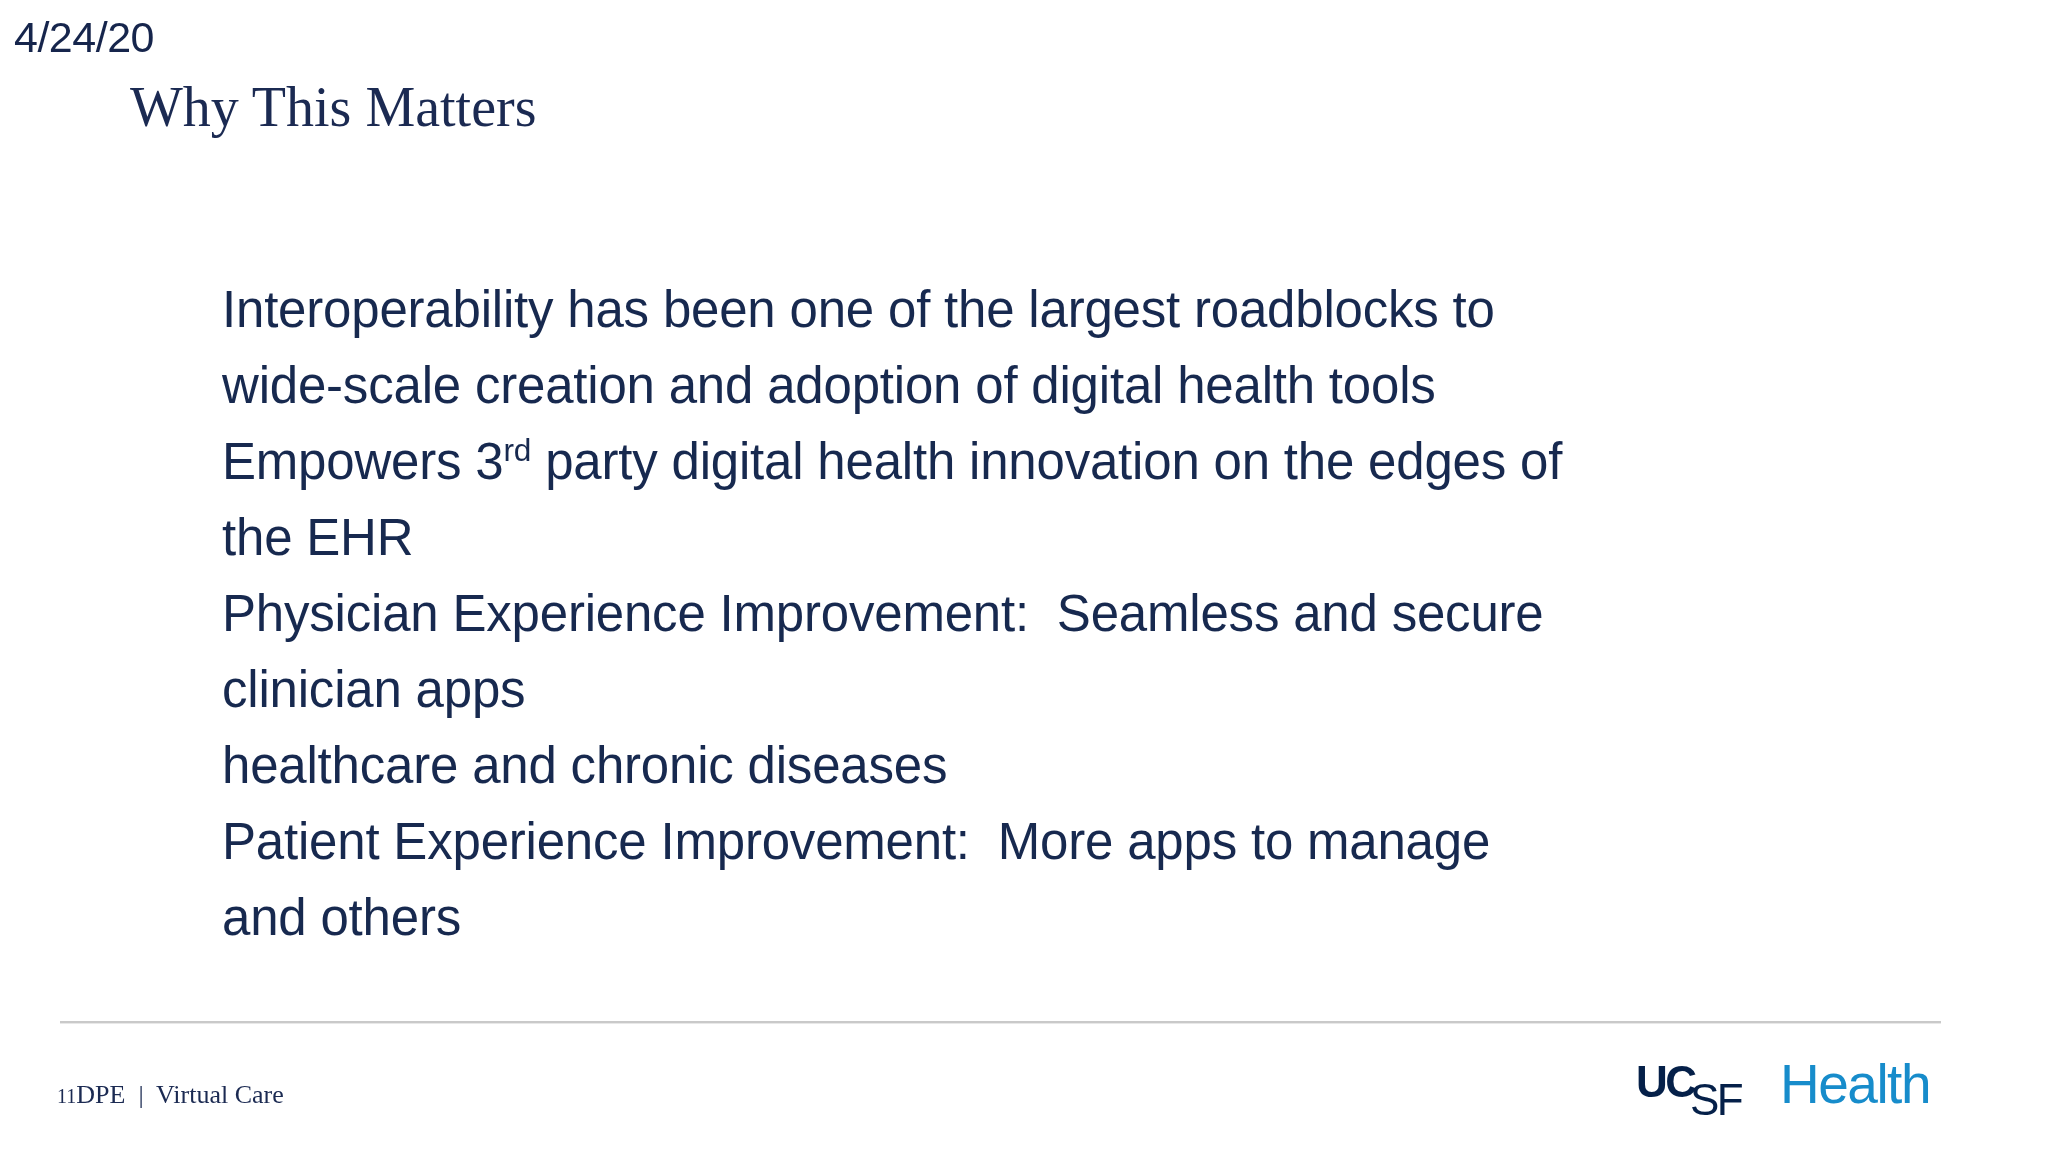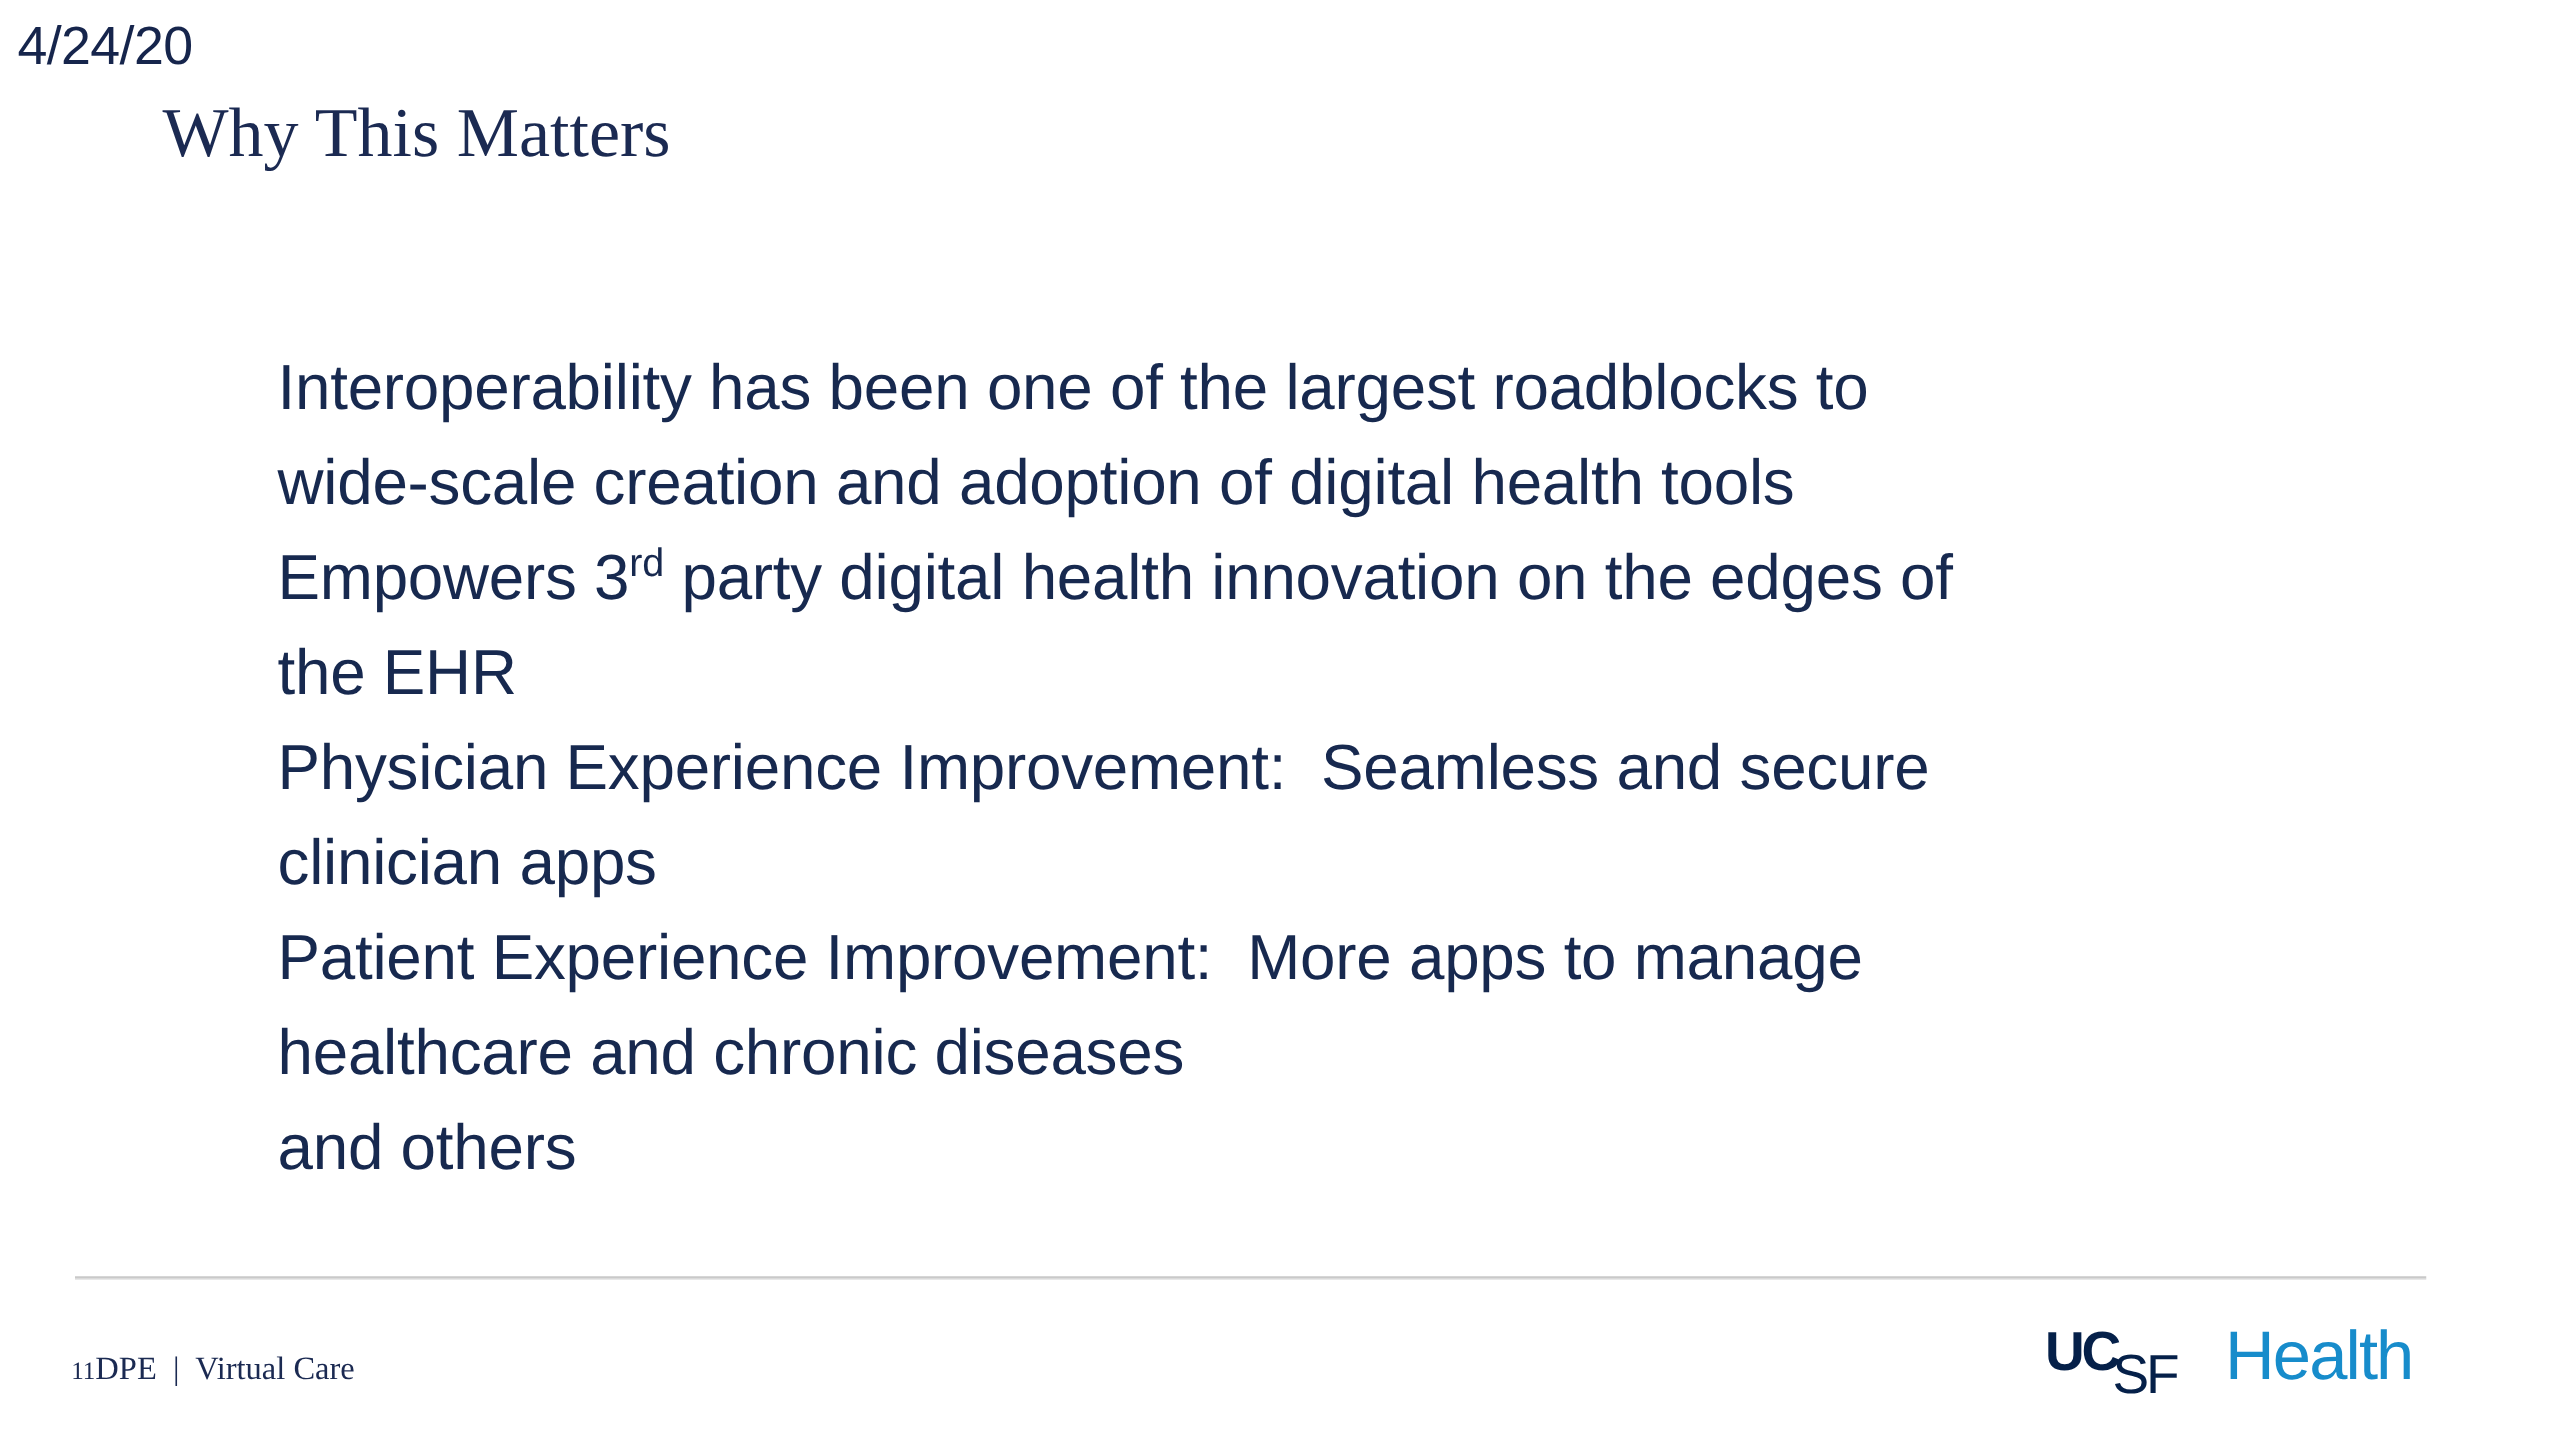--- a/index.html
+++ b/index.html
@@ -146,22 +146,22 @@
 
   <div id="slide-title">Why This Matters</div>
 
   <div id="body-block">
     <span class="body-line">Interoperability has been one of the largest roadblocks to</span>
     <span class="body-line">wide-scale creation and adoption of digital health tools</span>
     <span class="body-line"><span>Empowers 3</span><span class="sup">rd</span><span> party digital health innovation on the edges of</span></span>
     <span class="body-line">the EHR</span>
     <span class="body-line">Physician Experience Improvement:  Seamless and secure</span>
     <span class="body-line">clinician apps</span>
+    <span class="body-line">healthcare and chronic diseases</span>
     <span class="body-line">Patient Experience Improvement:  More apps to manage</span>
-    <span class="body-line">healthcare and chronic diseases</span>
     <span class="body-line">and others</span>
   </div>
 
   <div id="footer-divider"></div>
 
   <div id="footer-text"><span id="footer-slide-number">11</span><span>DPE  |  Virtual Care</span></div>
 
   <div id="ucsf-logo">
     <div id="ucsf-mark">
       <span id="ucsf-uc">UC</span>

